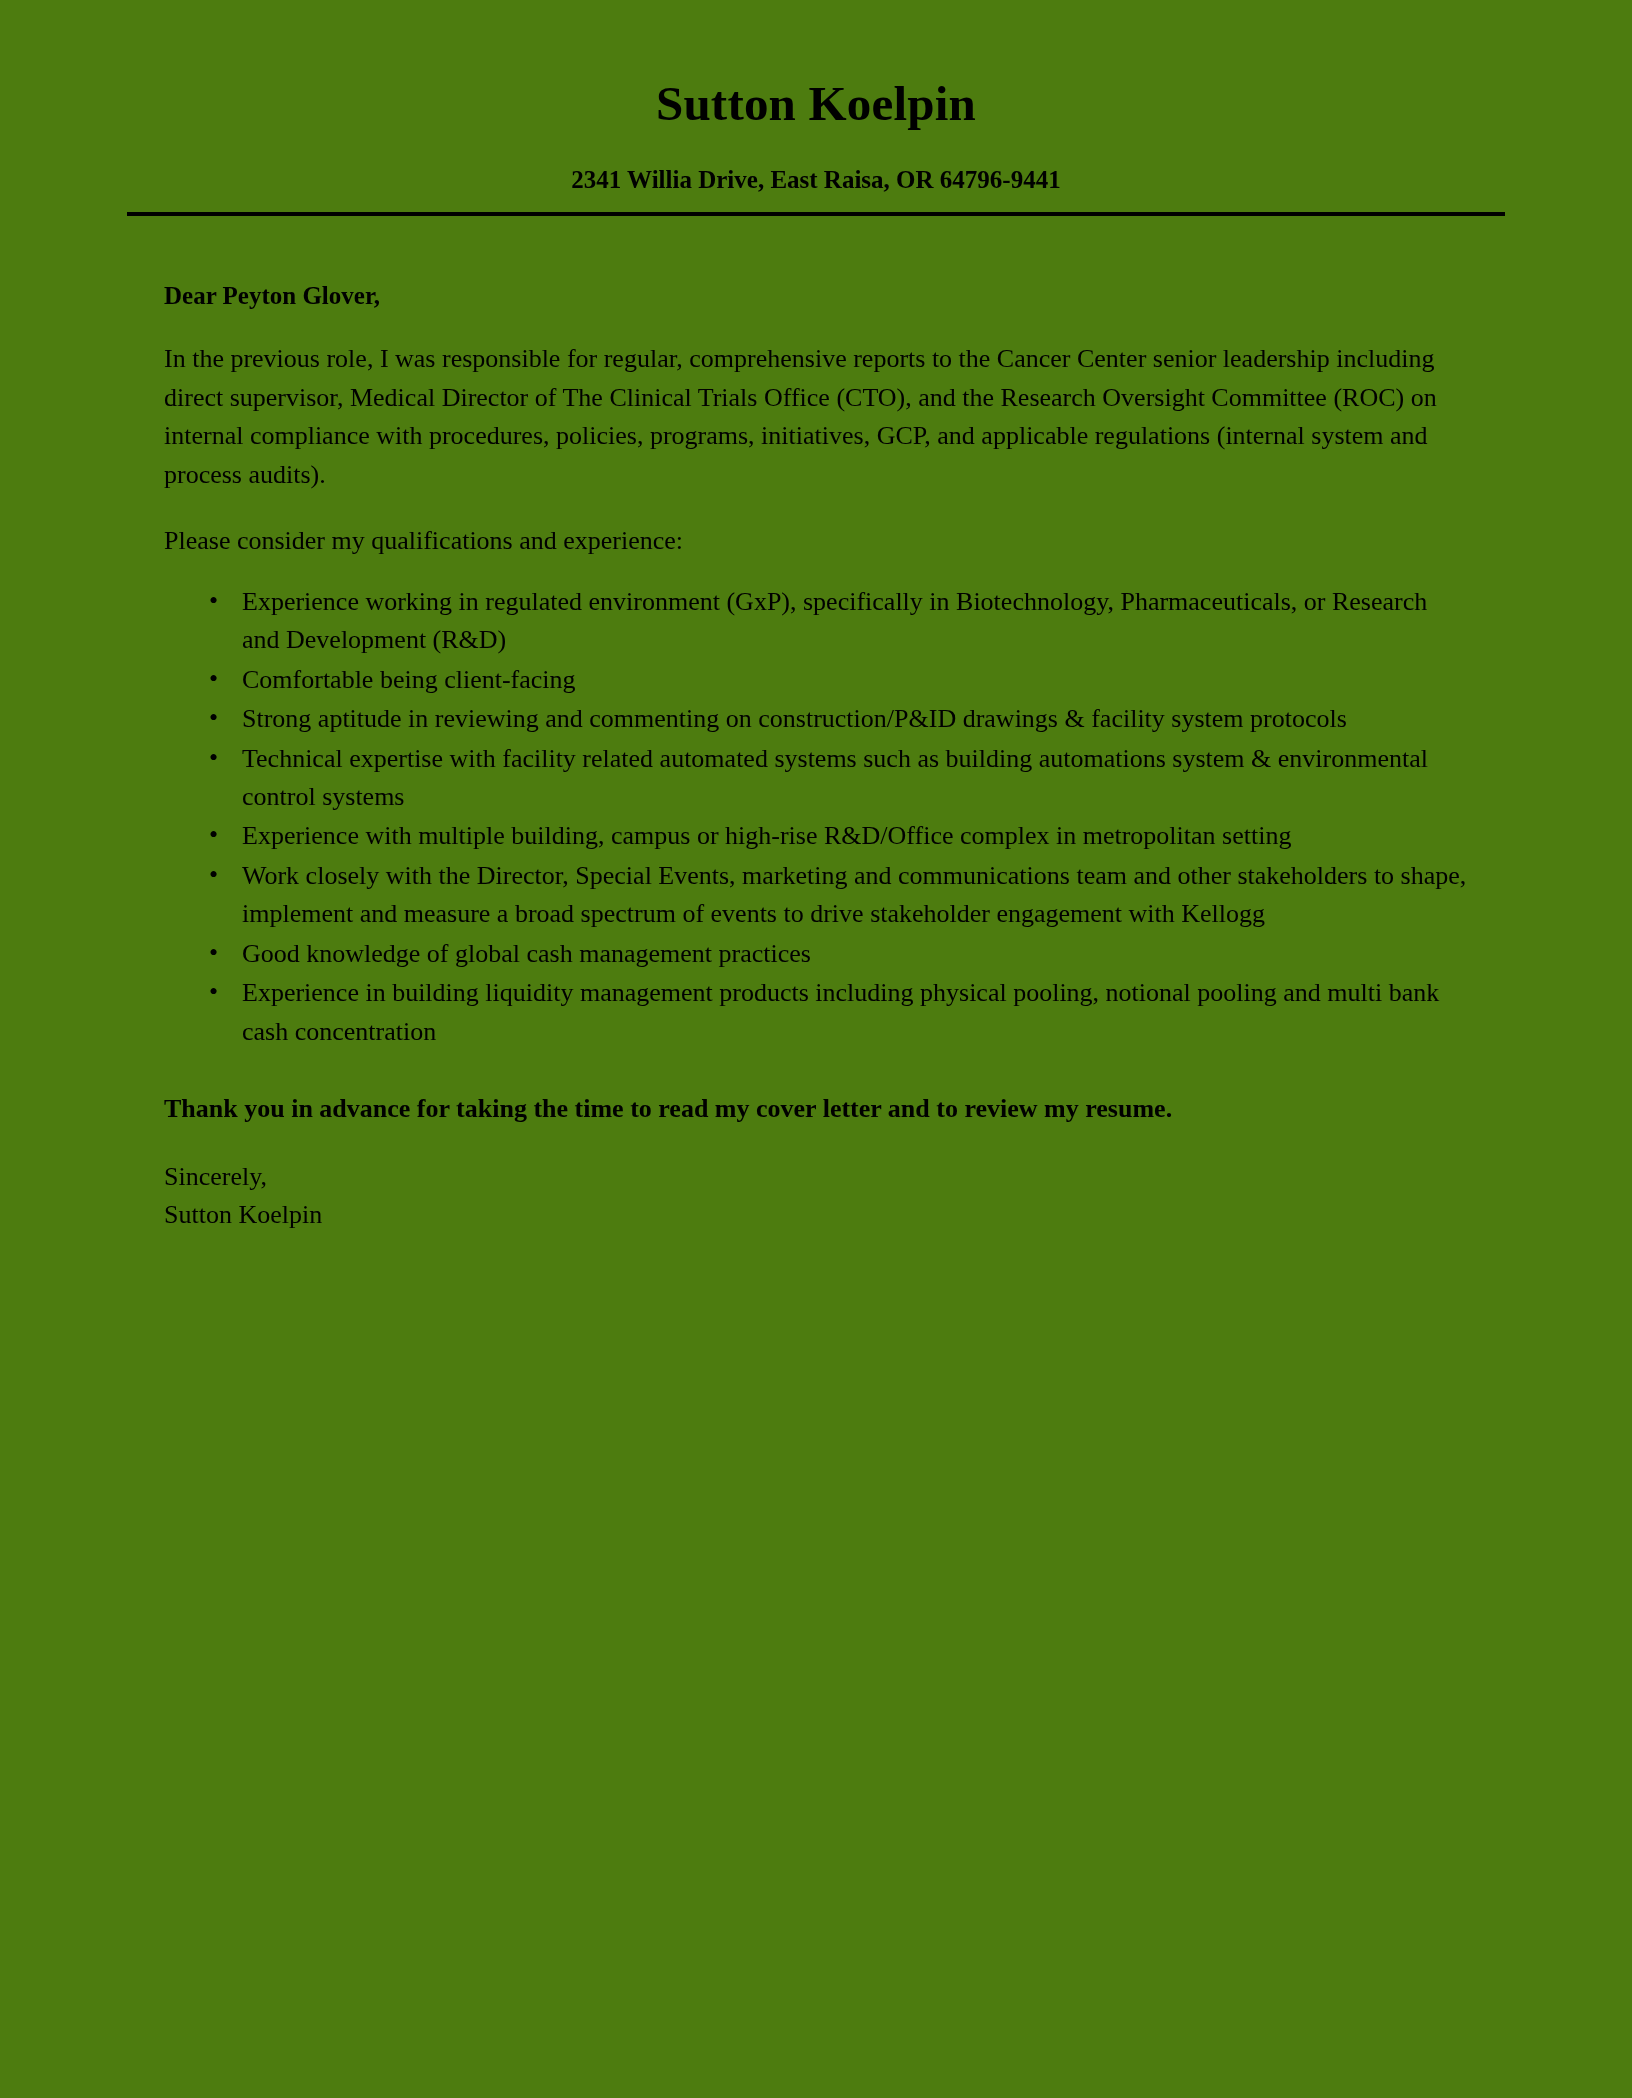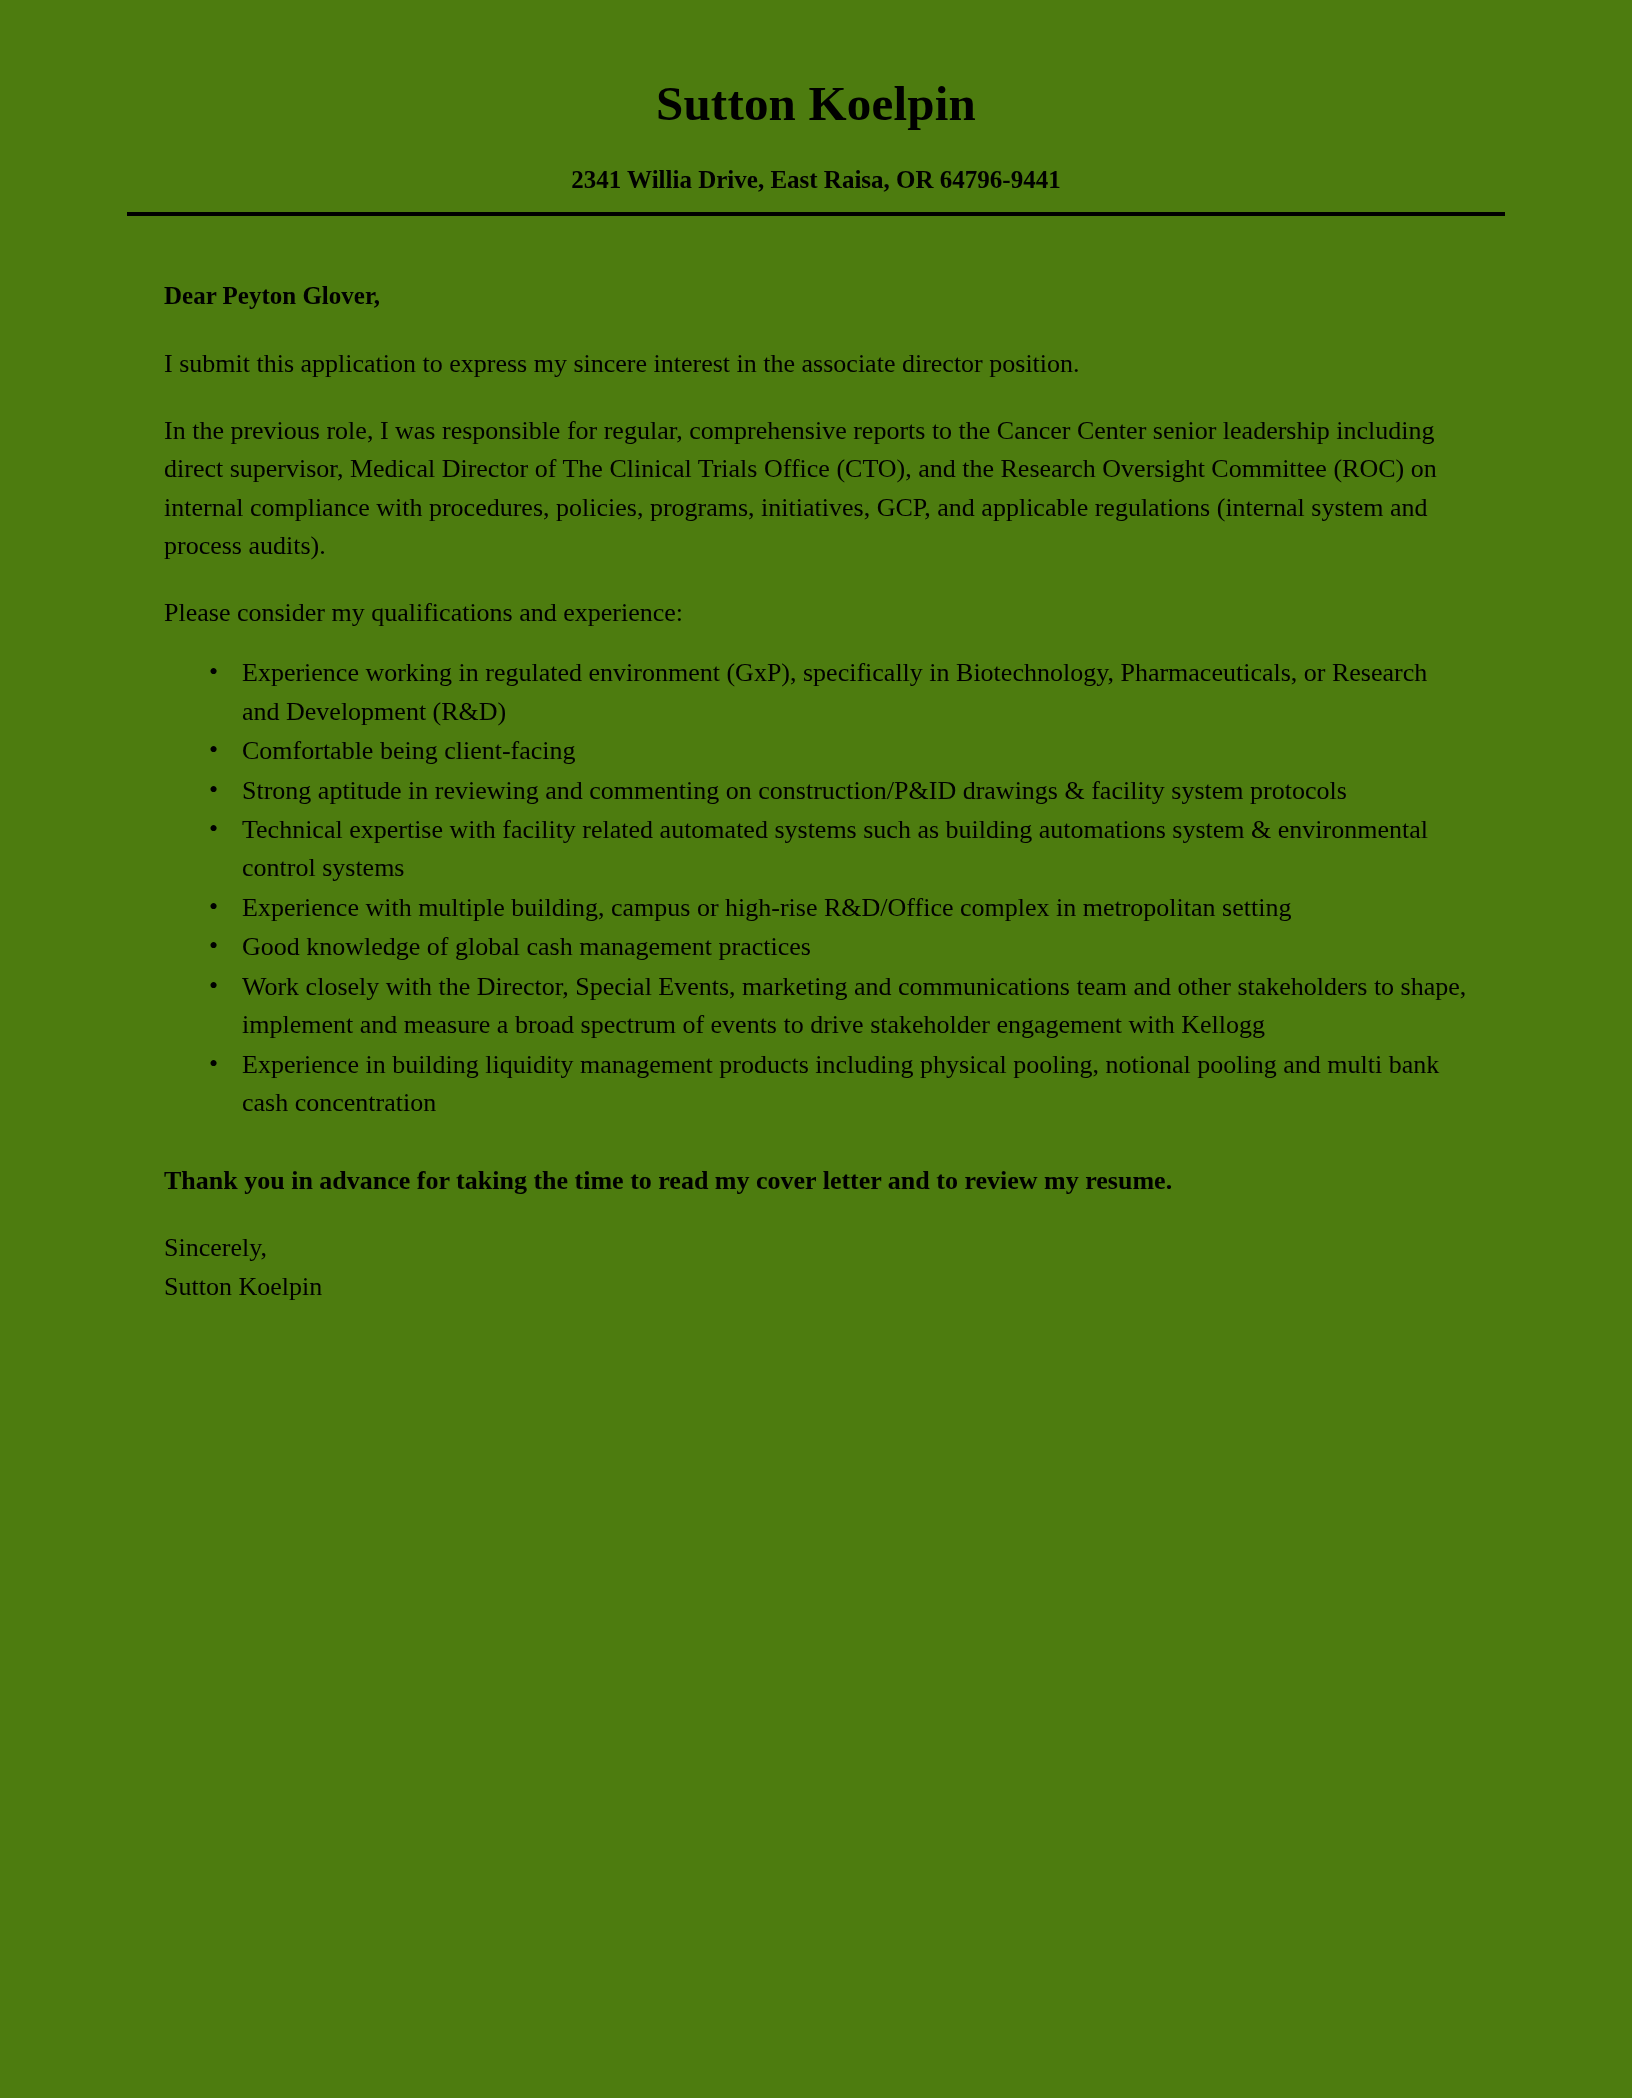--- a/index.html
+++ b/index.html
@@ -108,34 +108,33 @@
   <header class="letterhead">
     <h1 class="name-title">Sutton Koelpin</h1>
     <div class="address-line">2341 Willia Drive, East Raisa, OR 64796-9441</div>
     <div class="header-rule"></div>
   </header>
 
   <main class="body-wrap">
 
     <div class="salutation">Dear Peyton Glover,</div>
 
-    <p class="para first-para">I submit this application to express my sincere interest in the associate director position.</p>
 
     <p class="para">In the previous role, I was responsible for regular, comprehensive reports to the Cancer Center senior leadership including direct supervisor, Medical Director of The Clinical Trials Office (CTO), and the Research Oversight Committee (ROC) on internal compliance with procedures, policies, programs, initiatives, GCP, and applicable regulations (internal system and process audits).</p>
 
     <p class="para">Please consider my qualifications and experience:</p>
 
     <ul class="qual-list">
       <li>Experience working in regulated environment (GxP), specifically in Biotechnology, Pharmaceuticals, or Research and Development (R&amp;D)</li>
       <li>Comfortable being client-facing</li>
       <li>Strong aptitude in reviewing and commenting on construction/P&amp;ID drawings &amp; facility system protocols</li>
       <li>Technical expertise with facility related automated systems such as building automations system &amp; environmental control systems</li>
       <li>Experience with multiple building, campus or high-rise R&amp;D/Office complex in metropolitan setting</li>
+      <li>Work closely with the Director, Special Events, marketing and communications team and other stakeholders to shape, implement and measure a broad spectrum of events to drive stakeholder engagement with Kellogg</li>
       <li>Good knowledge of global cash management practices</li>
-      <li>Work closely with the Director, Special Events, marketing and communications team and other stakeholders to shape, implement and measure a broad spectrum of events to drive stakeholder engagement with Kellogg</li>
       <li>Experience in building liquidity management products including physical pooling, notional pooling and multi bank cash concentration</li>
     </ul>
 
     <div class="closing-bold">Thank you in advance for taking the time to read my cover letter and to review my resume.</div>
 
     <div class="signoff">
       <span>Sincerely,</span>
       <span class="sig-name">Sutton Koelpin</span>
     </div>
 

